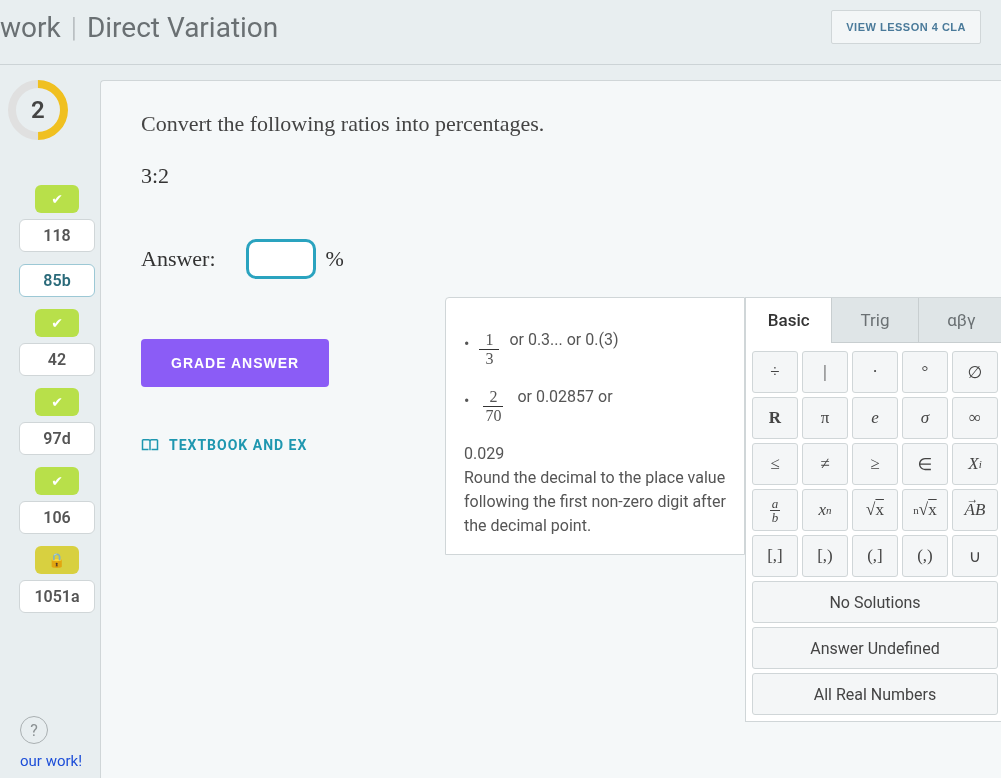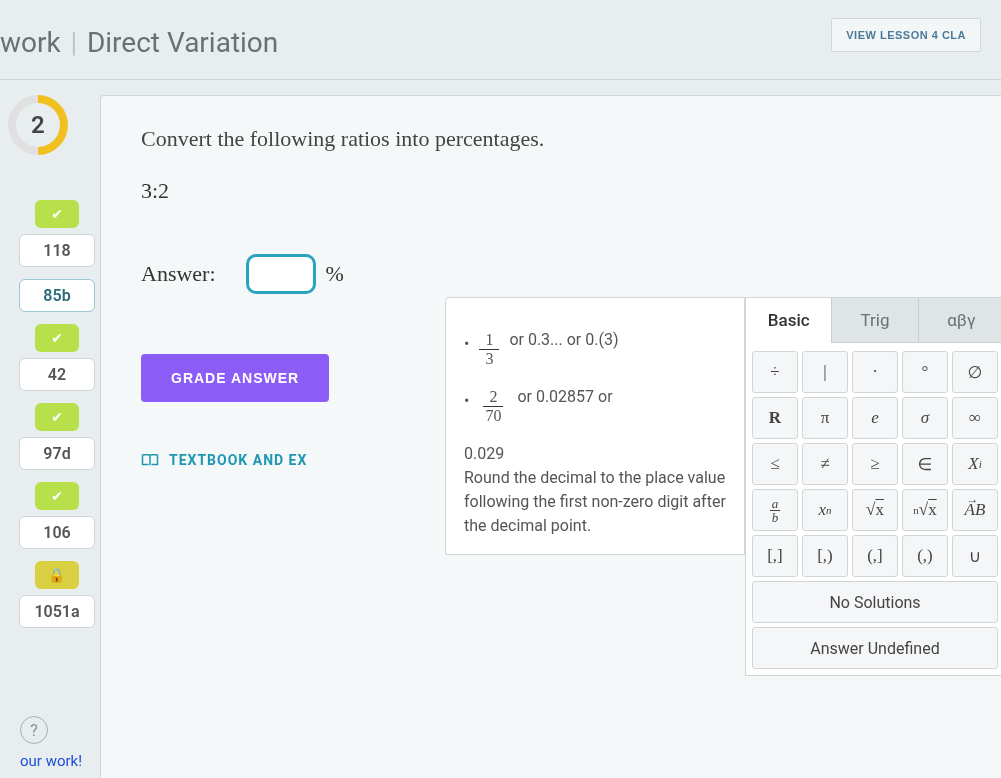--- a/index.html
+++ b/index.html
@@ -18,21 +18,20 @@
     justify-content: space-between;
     padding: 10px 20px 20px 0;
     border-bottom: 1px solid #ccd3d6;
   }
   .header-left {
     display: flex;
     align-items: center;
     font-size: 28px;
     color: #6a7073;
     font-weight: 400;
-    margin-top: 16px;
   }
   .header-left .divider {
     margin: 0 10px;
     color: #b0b6b8;
     font-weight: 300;
   }
   .view-lesson-btn {
     background: #f3f6f7;
     border: 1px solid #d0d6d8;
     border-radius: 2px;
@@ -365,20 +364,21 @@
 
     <div class="key">[,]</div>
     <div class="key">[,)</div>
     <div class="key">(,]</div>
     <div class="key">(,)</div>
     <div class="key">∪</div>
   </div>
   <div class="widekeys">
     <div class="widekey">No Solutions</div>
     <div class="widekey">Answer Undefined</div>
+    <div class="widekey">All Real Numbers</div>
   </div>
 </div>
 
 <div class="footer-left">
   <div class="help-circle">
       <span>?</span>
     </div>
   <div class="worklabel">our work!</div>
 </div>
 

